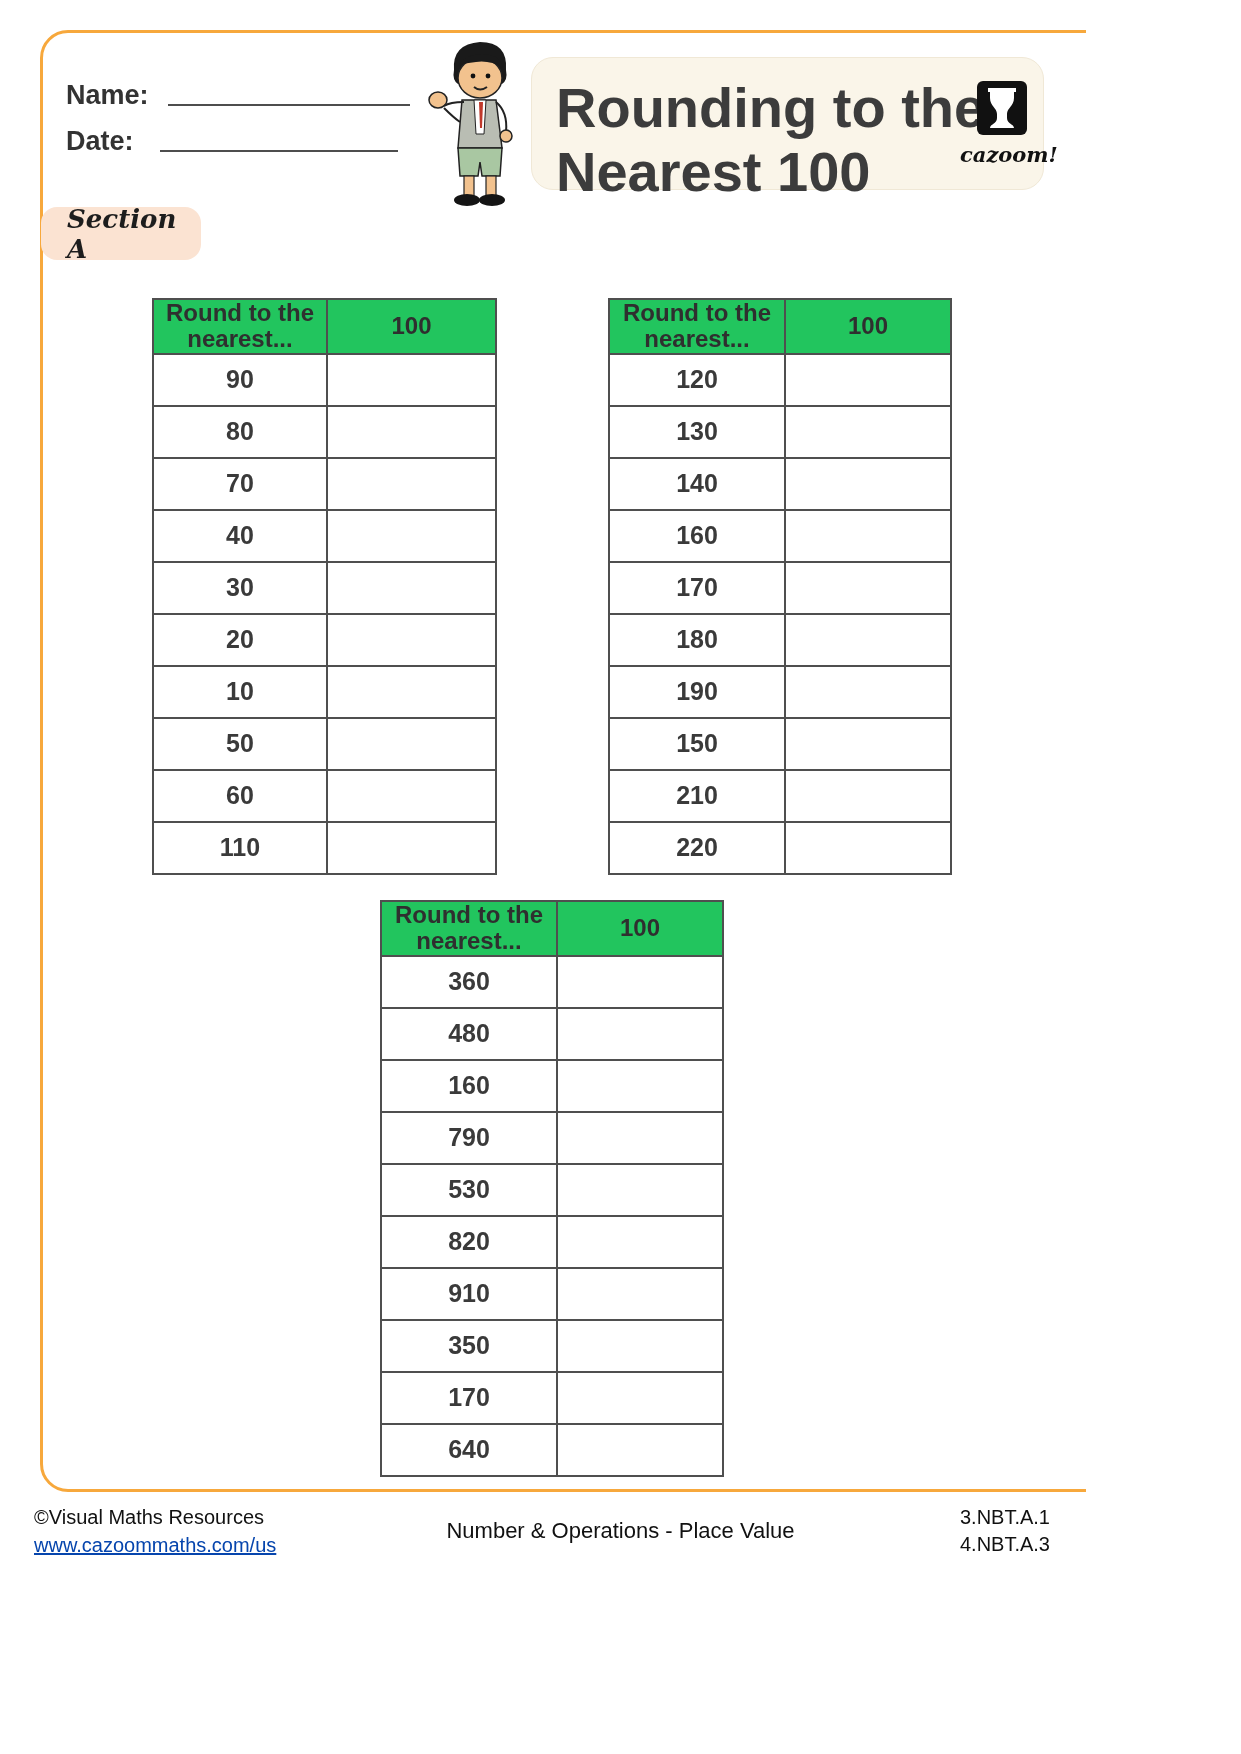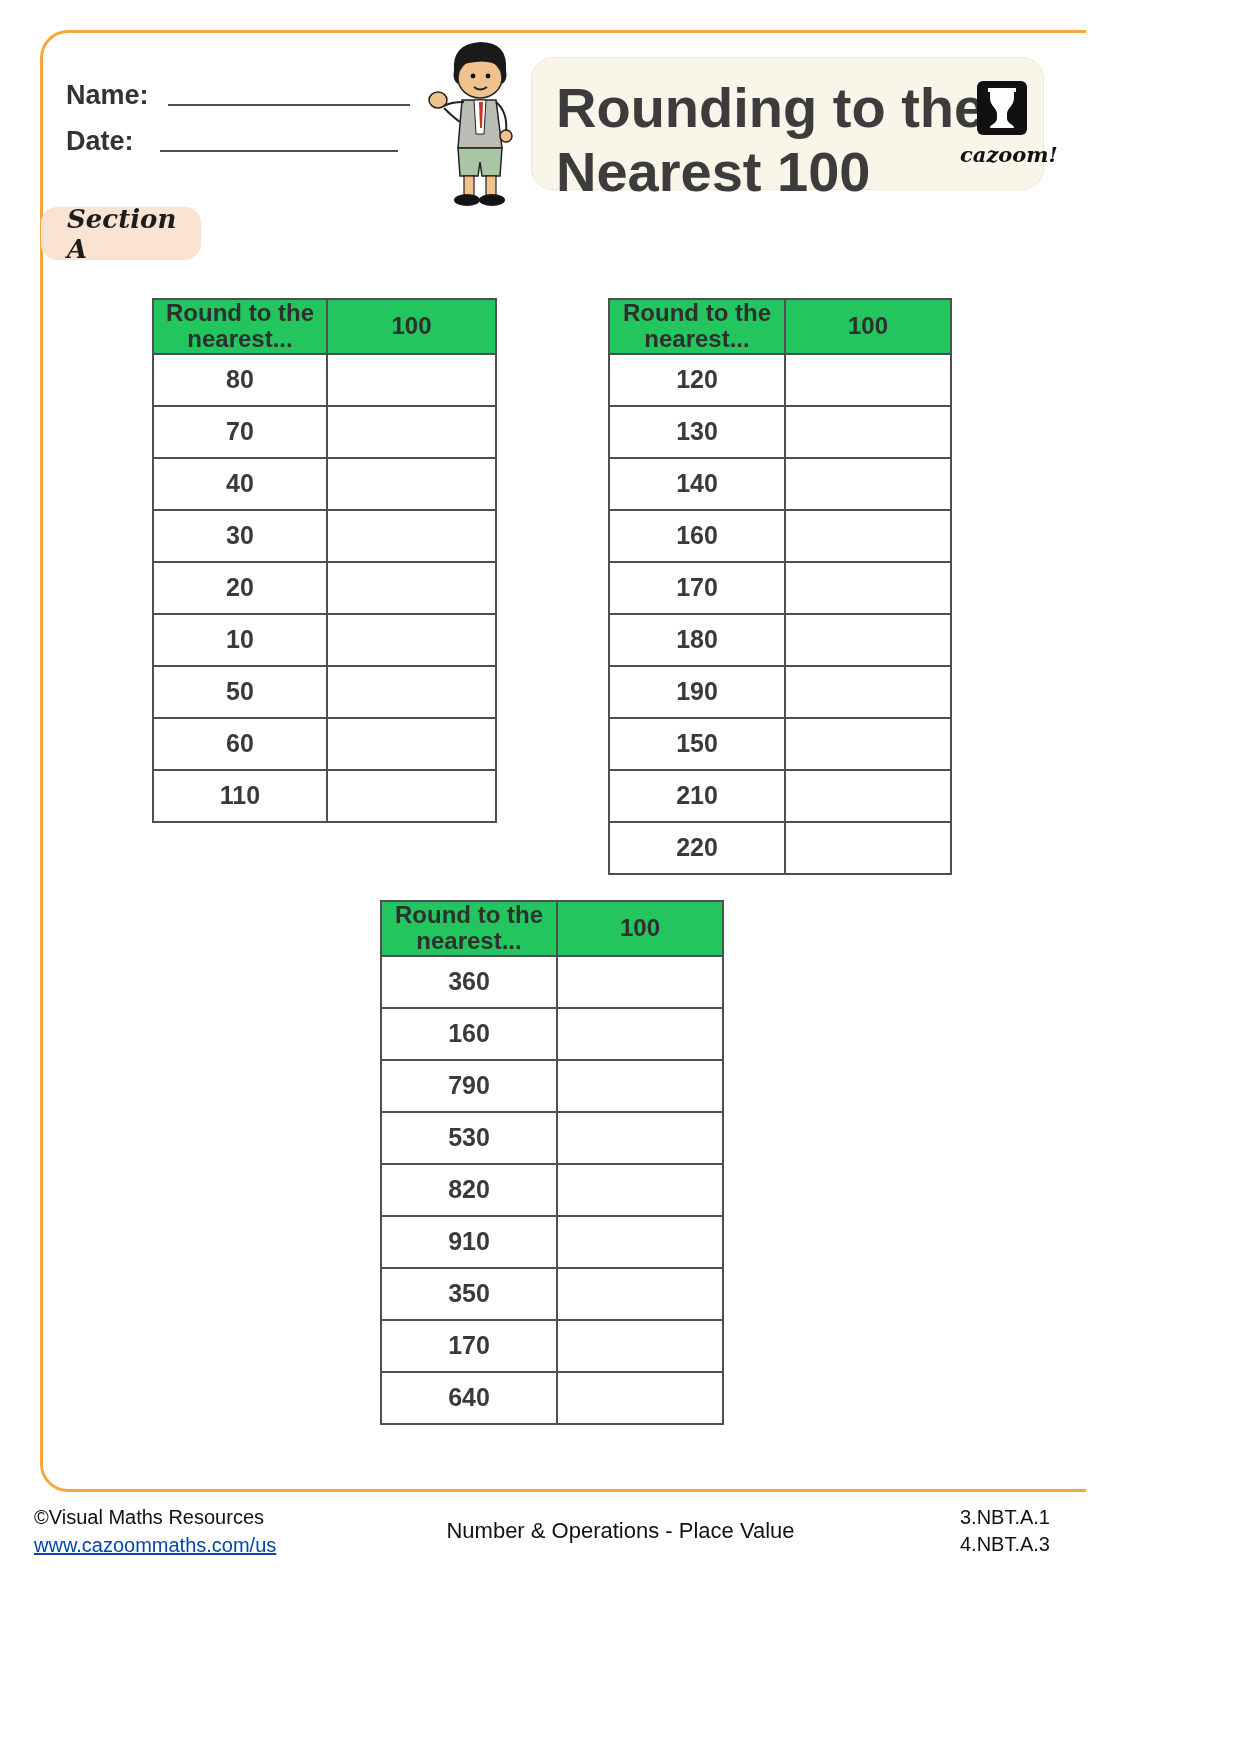--- a/index.html
+++ b/index.html
@@ -186,20 +186,24 @@
         <col class="col-ans-0">
       </colgroup>
     <thead>
       <tr>
         <th>Round to the nearest...</th>
         <th>100</th>
       </tr>
     </thead>
     <tbody>
         <tr>
+          <td class="num">90</td>
+          <td class="ans"></td>
+        </tr>
+        <tr>
           <td class="num">80</td>
           <td class="ans"></td>
         </tr>
         <tr>
           <td class="num">70</td>
           <td class="ans"></td>
         </tr>
         <tr>
           <td class="num">40</td>
           <td class="ans"></td>
@@ -296,20 +300,24 @@
         <th>Round to the nearest...</th>
         <th>100</th>
       </tr>
     </thead>
     <tbody>
         <tr>
           <td class="num">360</td>
           <td class="ans"></td>
         </tr>
         <tr>
+          <td class="num">480</td>
+          <td class="ans"></td>
+        </tr>
+        <tr>
           <td class="num">160</td>
           <td class="ans"></td>
         </tr>
         <tr>
           <td class="num">790</td>
           <td class="ans"></td>
         </tr>
         <tr>
           <td class="num">530</td>
           <td class="ans"></td>

